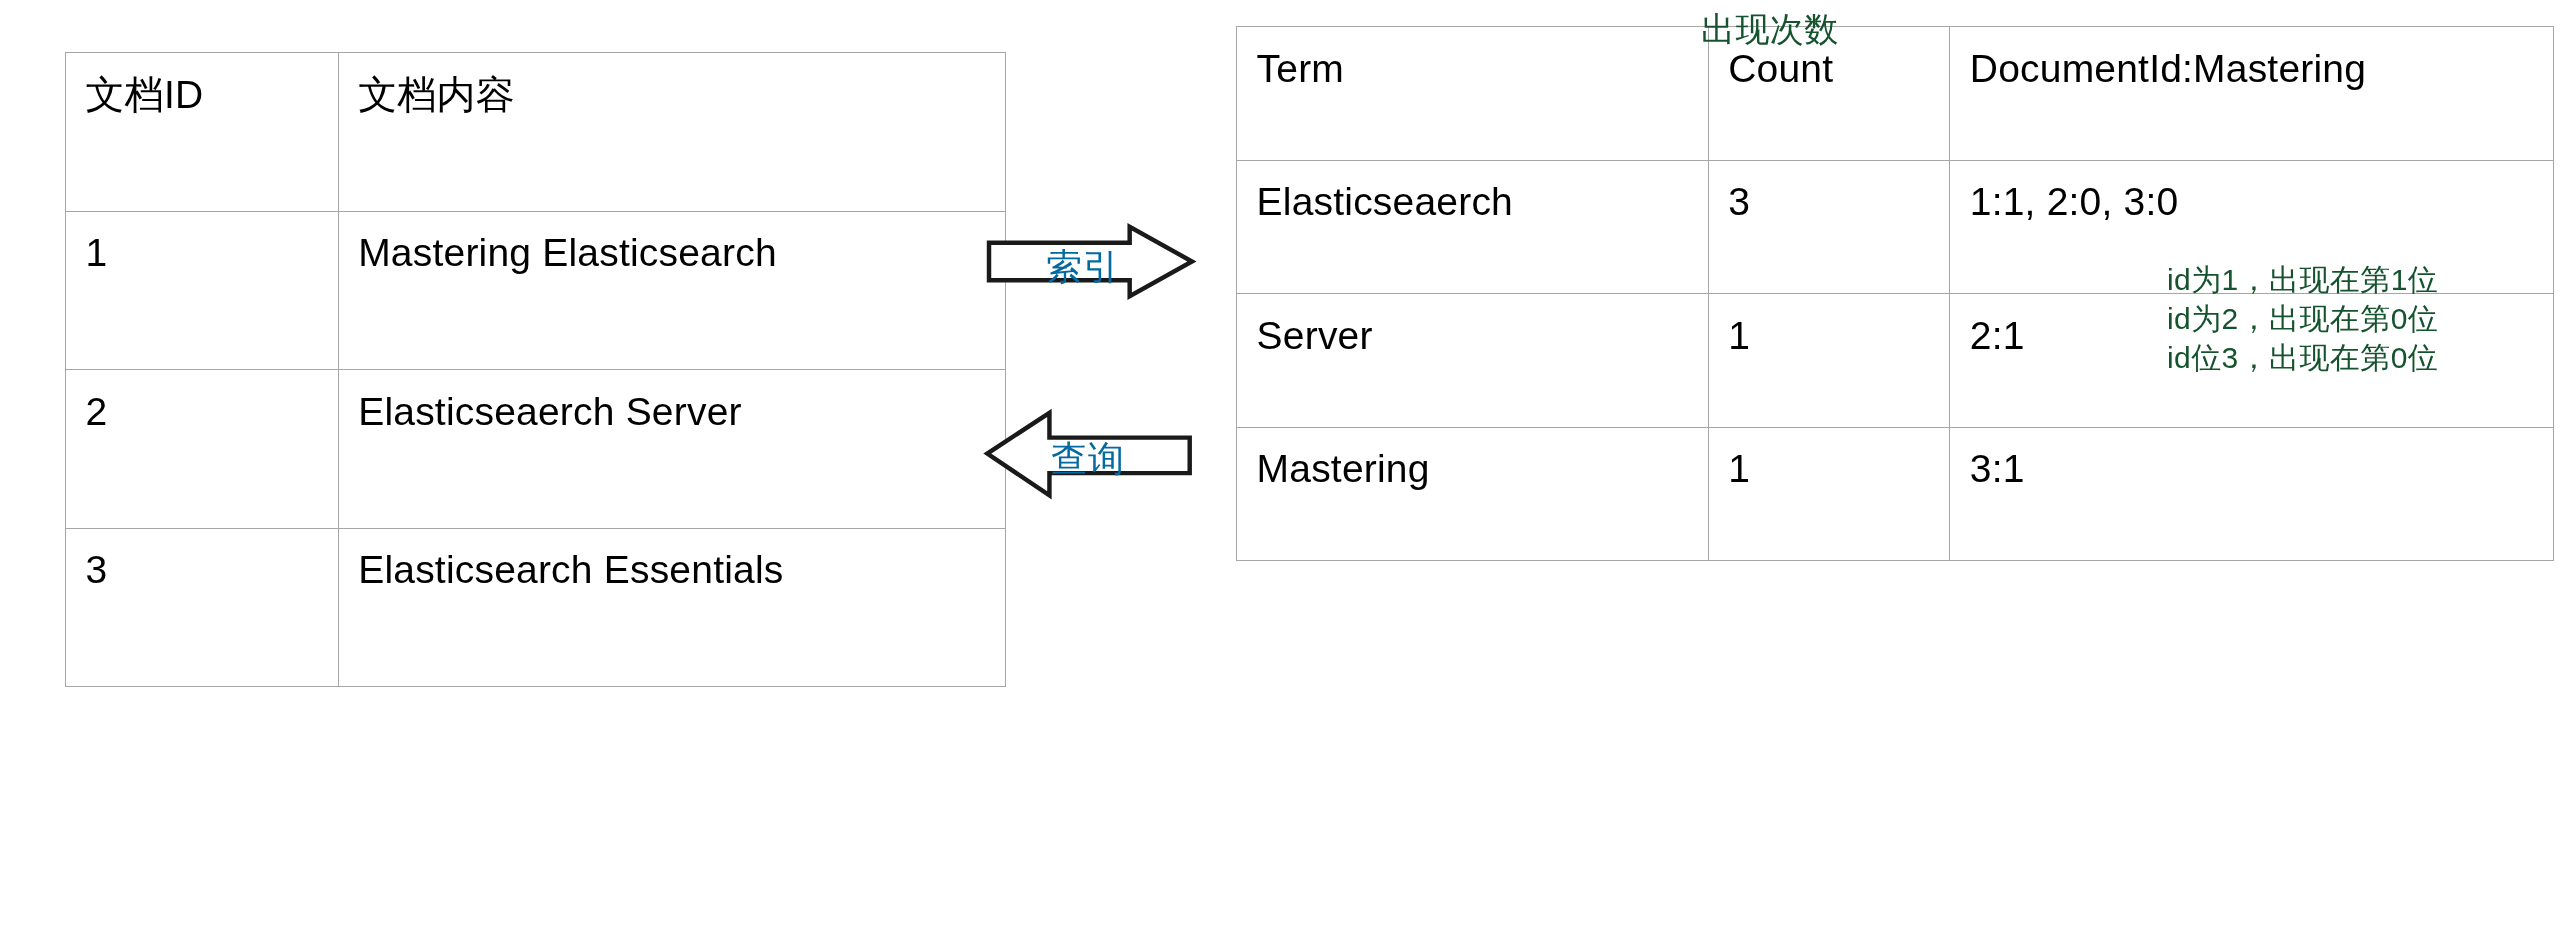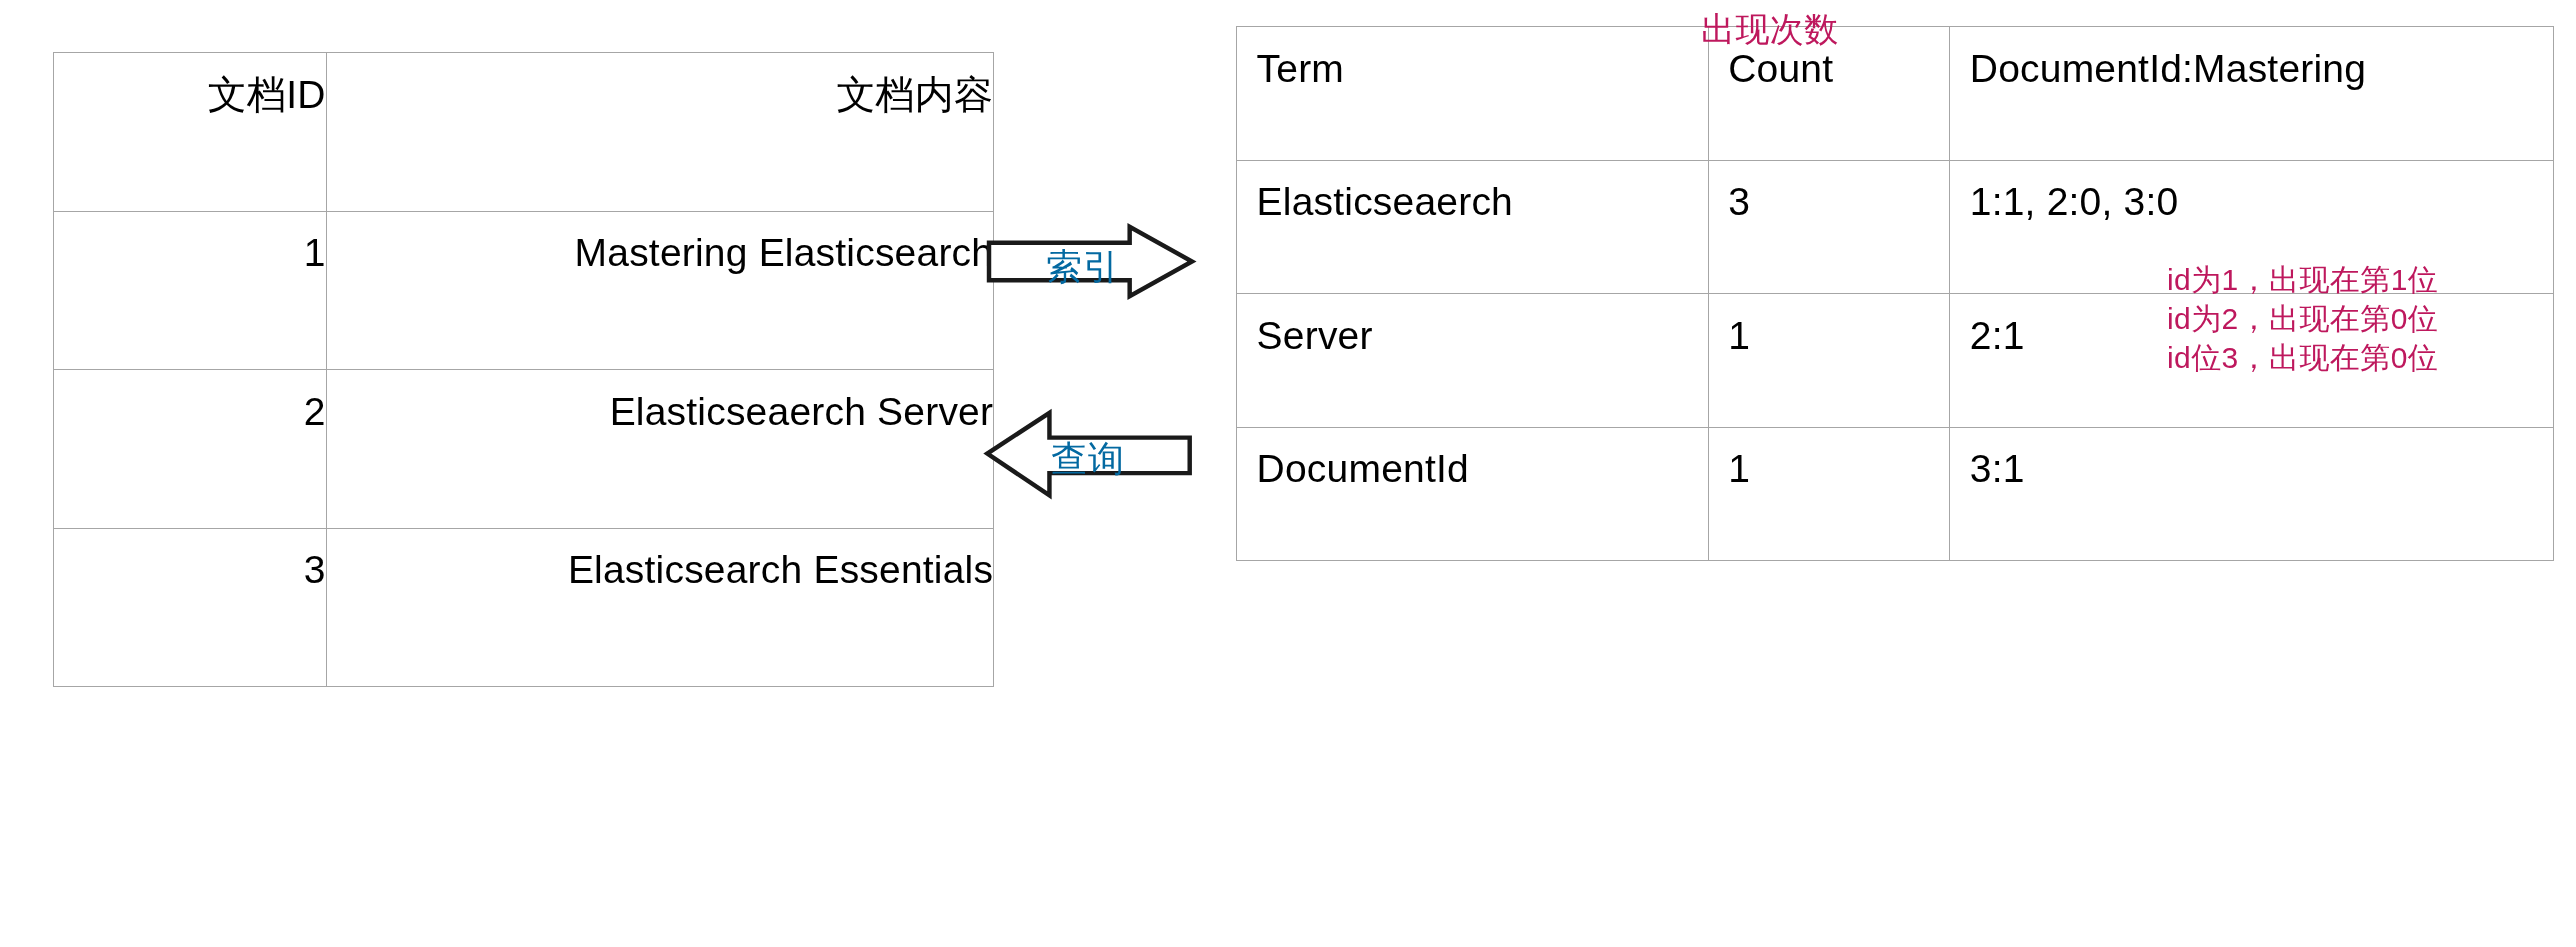--- a/index.html
+++ b/index.html
@@ -32,24 +32,23 @@
   }
   .dtable td {
     border: 1.8px solid #a6a6a6;
     vertical-align: top;
     color: #000000;
     background: #ffffff;
   }
 
   
   #docs-table {
-    left: 53px;
+    left: 65px;
     top: 52px;
     width: 902px;
-    text-align: right;
   }
   #docs-table td {
     height: 138px;
     padding: 19.6px 0 0 19.6px;
     font-size: 39px;
     line-height: 1.12;
     letter-spacing: 0.2px;
   }
   #docs-table td.col-id   { width: 252px; }
   #docs-table td.col-body { width: 647px; }
@@ -90,21 +89,21 @@
 
   #arrow-index-wrap  { left: 987px; top: 225px; width: 207px; height: 73px; }
   #arrow-index-label { left: 1046px; top: 243px; }
 
   #arrow-query-wrap  { left: 985px; top: 411px; width: 207px; height: 87px; }
   #arrow-query-label { left: 1051px; top: 435px; }
 
   
   .annot {
     position: absolute;
-    color: #be185d;
+    color: #14532d;
     white-space: nowrap;
     font-family: "Liberation Sans", "DejaVu Sans", sans-serif;
   }
   #annot-count {
     left: 1701px;
     top: 7.1px;
     font-size: 34px;
     letter-spacing: 0.4px;
   }
   #annot-positions {
@@ -167,21 +166,21 @@
         <td class="col-term">Elasticseaerch</td>
         <td class="col-count">3</td>
         <td class="col-pos">1:1, 2:0, 3:0</td>
       </tr>
       <tr>
         <td class="col-term">Server</td>
         <td class="col-count">1</td>
         <td class="col-pos">2:1</td>
       </tr>
       <tr>
-        <td class="col-term">DocumentId</td>
+        <td class="col-term">Mastering</td>
         <td class="col-count">1</td>
         <td class="col-pos">3:1</td>
       </tr>
     </tbody>
   </table>
 
   <div class="annot" id="annot-count">出现次数</div>
 
   <div class="annot" id="annot-positions">
     <div>id为1，出现在第1位</div>

